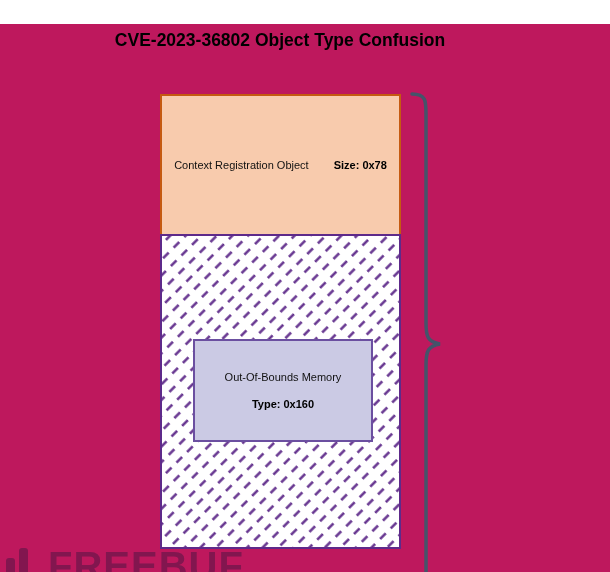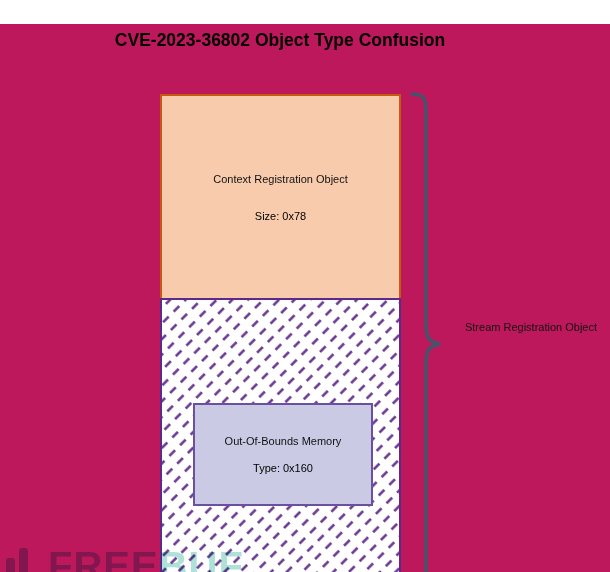--- a/index.html
+++ b/index.html
@@ -31,26 +31,25 @@
   
   .stack {
     position: absolute;
     left: 160px;
     top: 70px;
     width: 241px;
     z-index: 1;
   }
   .context-box {
     width: 100%;
-    height: 204px;
+    height: 140px;
     background: #F8CBAD;
     border: 2px solid #C55A11;
     border-bottom: none;
     display: flex;
-    flex-direction: column;
     align-items: center;
     justify-content: center;
     gap: 25px;
     text-align: center;
   }
   .hatch-box {
     position: relative;
     width: 100%;
     height: 315px;
     background: #ffffff;
@@ -73,21 +72,21 @@
     border: 2px solid #6B4FA0;
     display: flex;
     flex-direction: column;
     align-items: center;
     justify-content: center;
     gap: 15px;
     text-align: center;
     z-index: 2;
   }
   .box-label { font-size: 11px; color: #111111; }
-  .box-size  { font-size: 11px; font-weight: normal; color: #000000; }
+  .box-size  { font-size: 11px; font-weight: bold; color: #000000; }
 
   
   .brace {
     position: absolute;
     left: 409px;
     top: 68px;
     width: 34px;
     height: 504px;
     z-index: 1;
   }
@@ -158,21 +157,20 @@
       </div>
     </div>
 
   </div>
 
   <svg class="brace" xmlns="http://www.w3.org/2000/svg" viewBox="0 0 34 504">
     <path d="M3,2 C17,2 17,9 17,22 L17,231 C17,245 19,250 31,252 C19,254 17,259 17,273 L17,482 C17,495 17,502 3,502" fill="none" stroke="#44546A" stroke-width="3.5" stroke-linecap="round"></path>
   </svg>
 
   <div class="stream-label">
-    <div class="box-label">Stream Registration Object</div>
   </div>
 
   <div class="watermark">
     <div class="wm-logo">
       <div class="wm-bar short"></div>
       <div class="wm-bar"></div>
     </div>
     <div class="wm-text">FREEBUF</div>
   </div>
 

